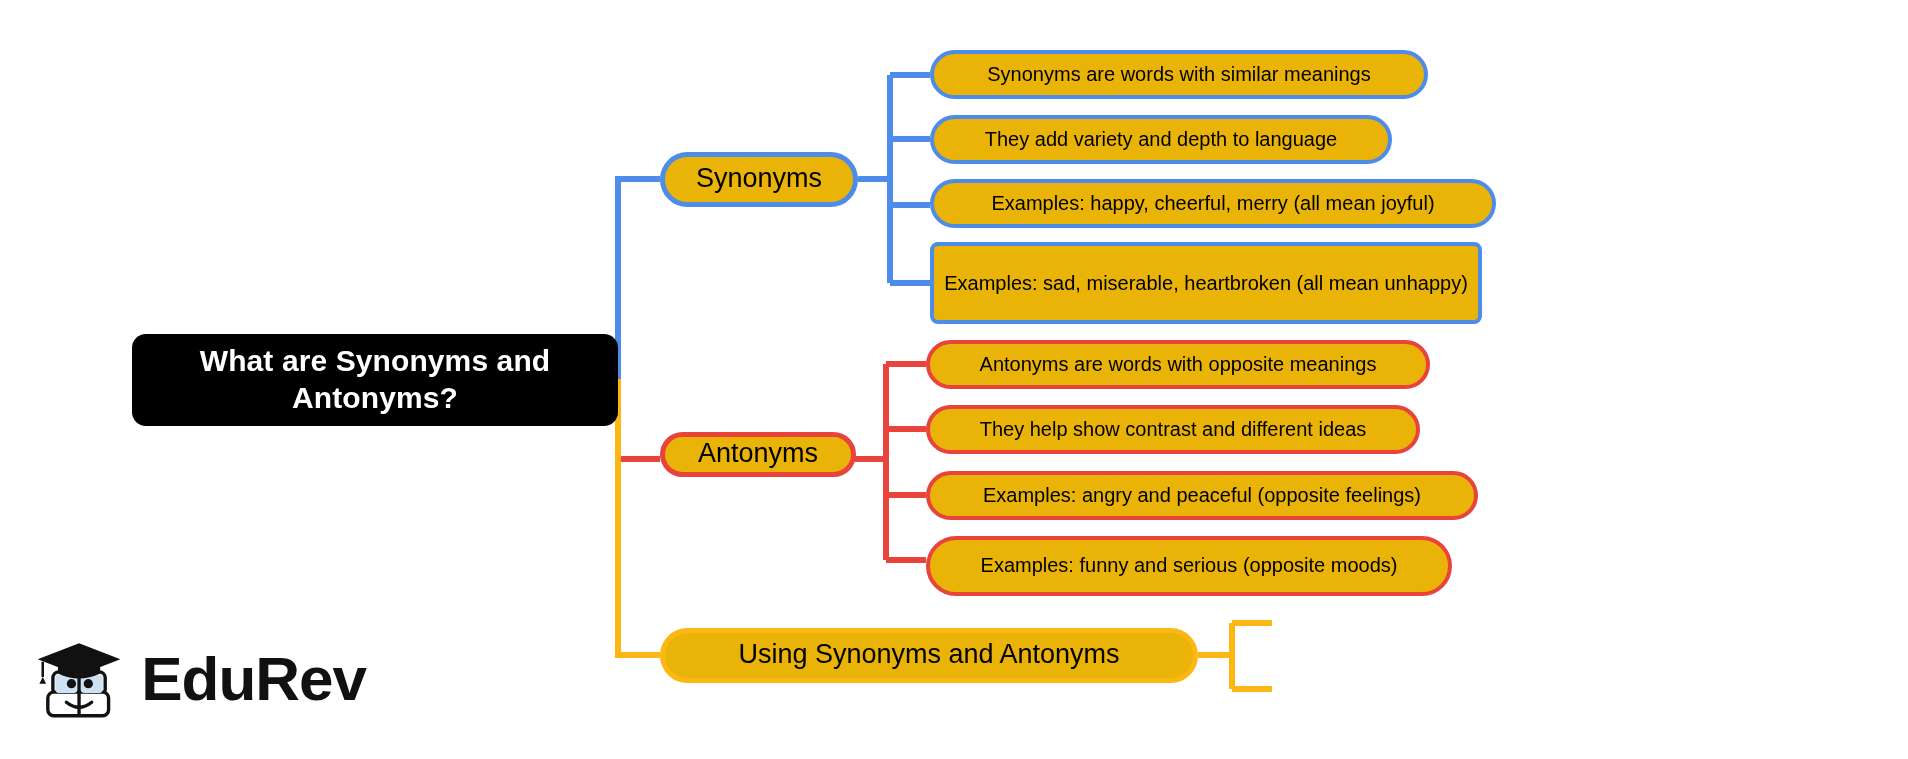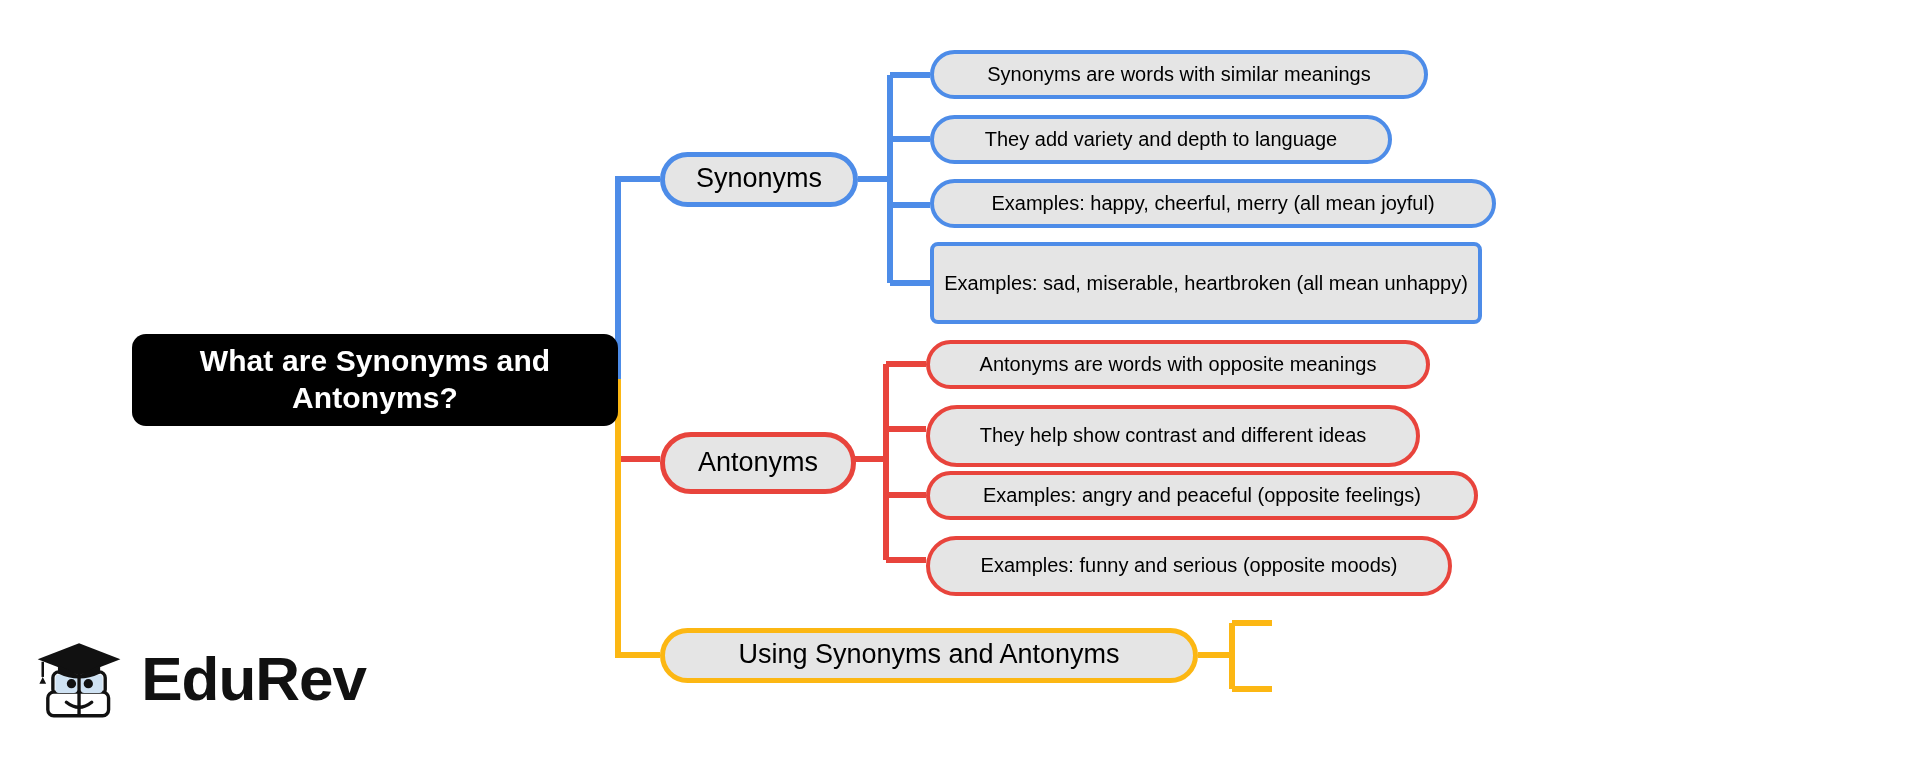--- a/index.html
+++ b/index.html
@@ -28,21 +28,21 @@
     pointer-events: none;
   }
 
   .node {
     position: absolute;
     box-sizing: border-box;
     display: flex;
     align-items: center;
     justify-content: center;
     text-align: center;
-    background: #e5e5e5;
+    background: #eab308;
     color: #000000;
     line-height: 1.22;
     white-space: pre-wrap;
   }
 
   
   .node.root {
     background: #000000;
     color: #ffffff;
     font-weight: bold;
@@ -151,29 +151,29 @@
   </div>
 
   <div class="node leaf c-blue" style="left:930px; top:179px; width:566px; height:49px;">
     <span>Examples: happy, cheerful, merry (all mean joyful)</span>
   </div>
 
   <div class="node leaf multiline c-blue" style="left:930px; top:242px; width:552px; height:82px;">
     <span>Examples: sad, miserable, heartbroken (all mean unhappy)</span>
   </div>
 
-  <div class="node branch c-red" style="left:660px; top:432px; width:196px; height:62px;">
+  <div class="node branch c-red" style="left:660px; top:432px; width:196px; height:45px;">
     <span>Antonyms</span>
   </div>
 
   <div class="node leaf c-red" style="left:926px; top:340px; width:504px; height:49px;">
     <span>Antonyms are words with opposite meanings</span>
   </div>
 
-  <div class="node leaf c-red" style="left:926px; top:405px; width:494px; height:62px;">
+  <div class="node leaf c-red" style="left:926px; top:405px; width:494px; height:49px;">
     <span>They help show contrast and different ideas</span>
   </div>
 
   <div class="node leaf c-red" style="left:926px; top:471px; width:552px; height:49px;">
     <span>Examples: angry and peaceful (opposite feelings)</span>
   </div>
 
   <div class="node leaf c-red" style="left:926px; top:536px; width:526px; height:60px;">
     <span>Examples: funny and serious (opposite moods)</span>
   </div>

